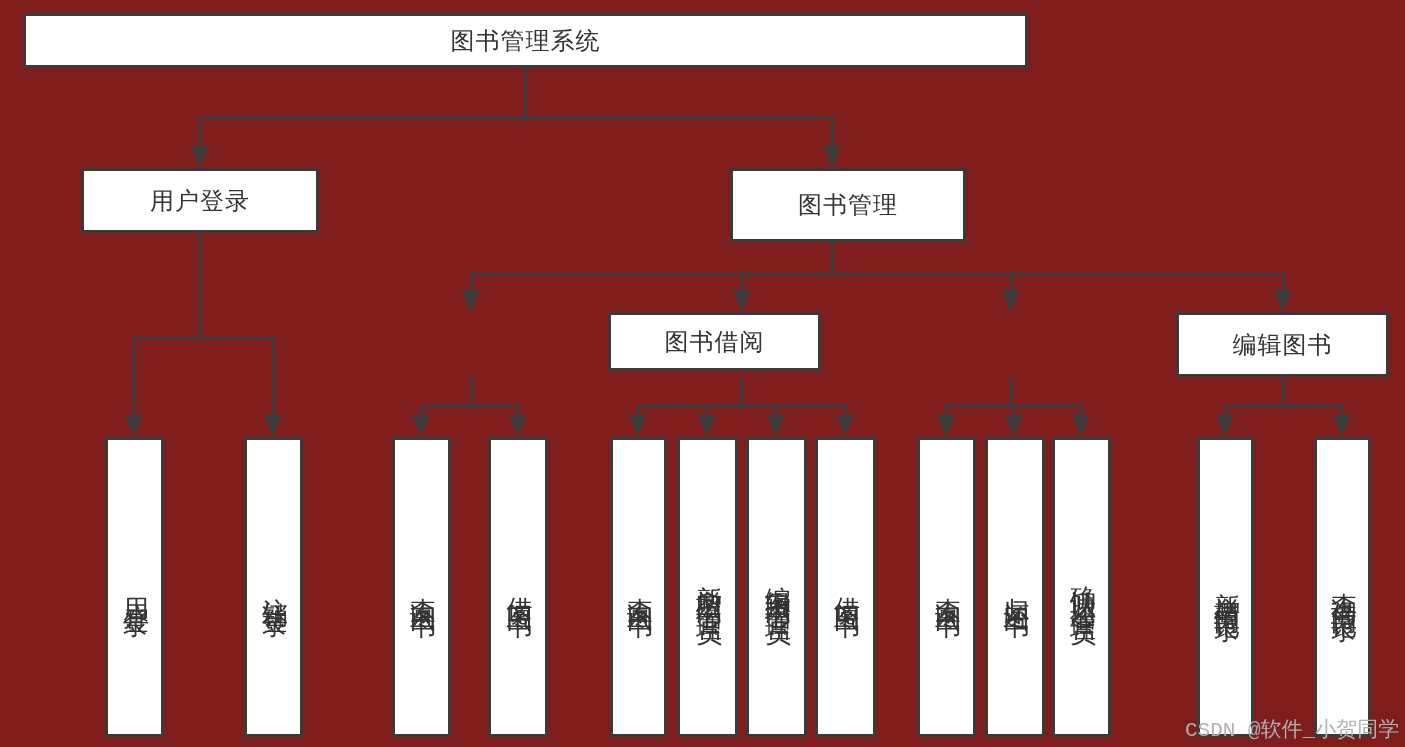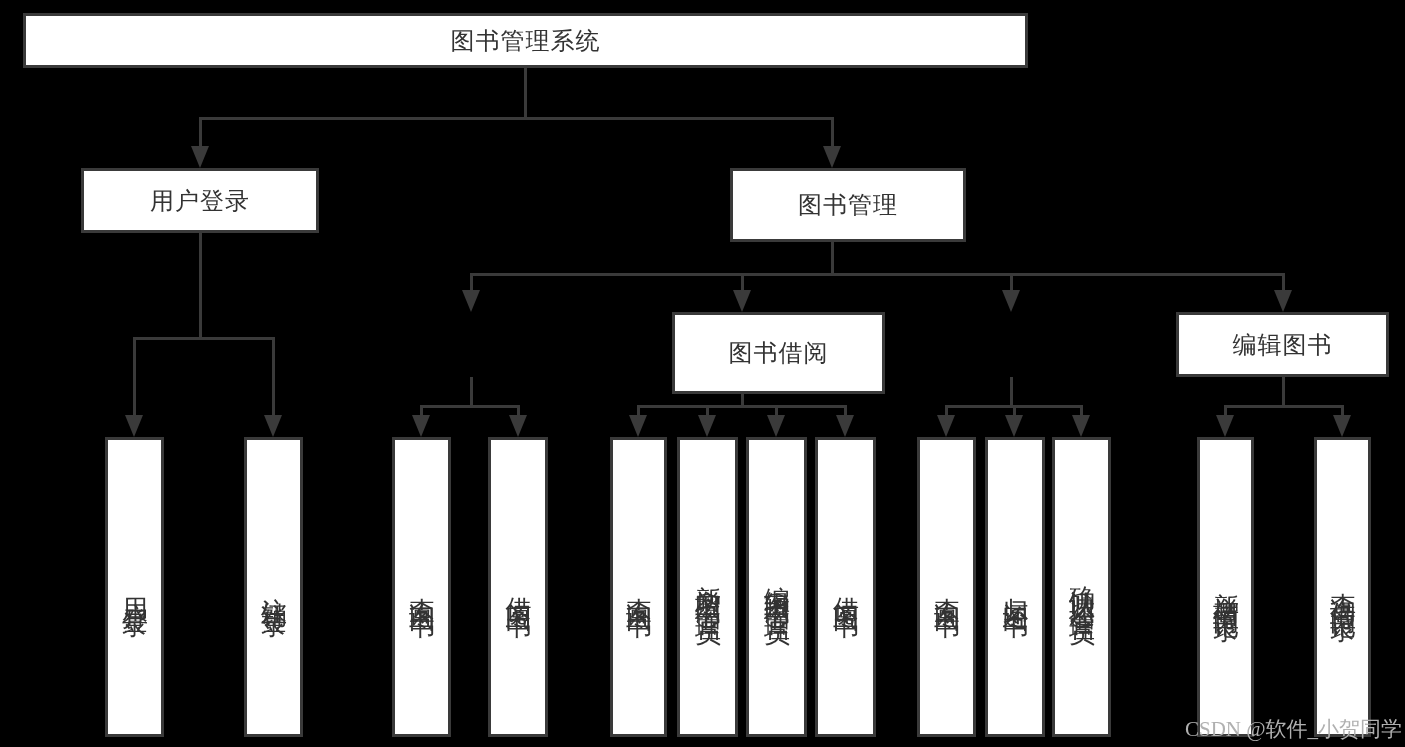--- a/index.html
+++ b/index.html
@@ -1,18 +1,18 @@
 <!DOCTYPE html>
 <html><head>
 <meta charset="utf-8">
 <style>
   html,body{margin:0;padding:0;background:#ffffff;}
   .stage{
-    position:relative;width:1405px;height:747px;background:#000000;overflow:hidden;
-    font-family:Liberation Serif, serif;
+    position:relative;width:1405px;height:747px;background:#7f1d1d;overflow:hidden;
+    font-family:Liberation Mono, monospace;
   }
   .box{
     position:absolute;box-sizing:border-box;background:#ffffff;
     border:3px solid #3a3a3a;display:flex;align-items:center;justify-content:center;
     color:#333333;z-index:2;
   }
   .box.h .lbl{font-size:24px;letter-spacing:1px;white-space:nowrap;}
   .box.v .lbl{
     writing-mode:vertical-rl;text-orientation:mixed;
     font-size:26px;letter-spacing:5px;line-height:1;white-space:nowrap;
@@ -38,21 +38,21 @@
     <span class="lbl">图书管理系统</span>
   </div>
 
   <div class="box h" style="left:81px;top:168px;width:238px;height:65px">
     <span class="lbl">用户登录</span>
   </div>
   <div class="box h" style="left:730px;top:168px;width:236px;height:74px">
     <span class="lbl">图书管理</span>
   </div>
 
-  <div class="box h" style="left:672px;top:312px;width:213px;height:82px">
+  <div class="box h" style="left:608px;top:312px;width:213px;height:59px">
     <span class="lbl">图书借阅</span>
   </div>
   <div class="box h" style="left:1176px;top:312px;width:213px;height:65px">
     <span class="lbl">编辑图书</span>
   </div>
 
   <div class="box v" style="left:105px;top:437px;width:59px;height:300px">
     <span class="lbl">用户登录</span>
   </div>
   <div class="box v" style="left:244px;top:437px;width:59px;height:300px">

